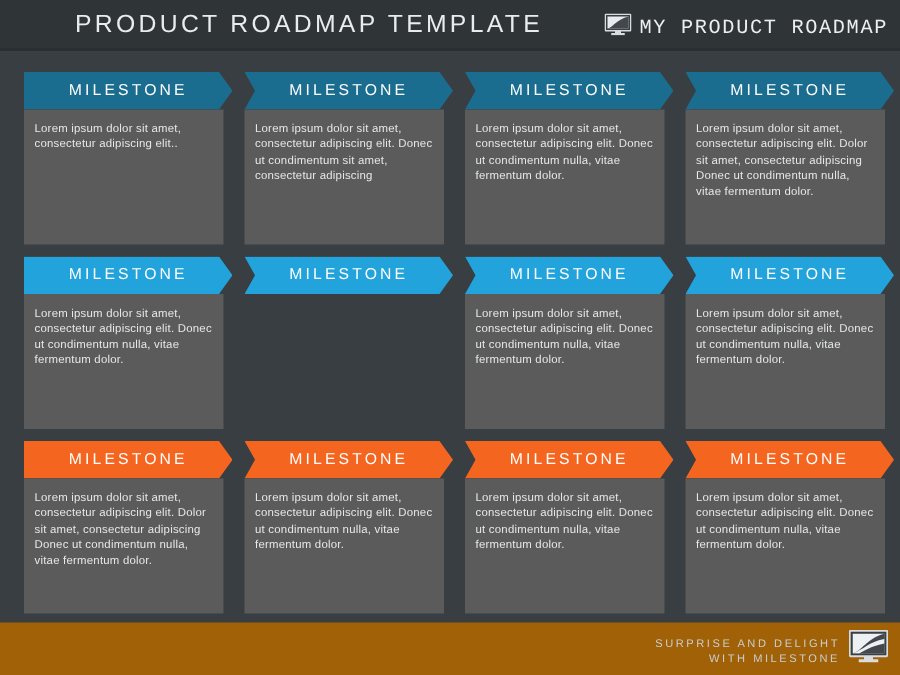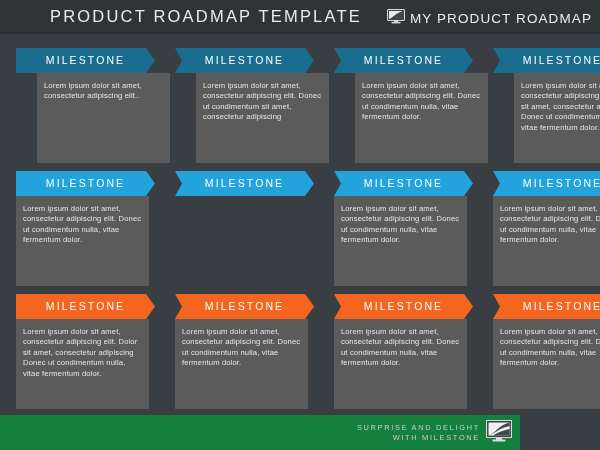--- a/index.html
+++ b/index.html
@@ -42,39 +42,40 @@
     top: 9px;
     display: flex;
     align-items: center;
     gap: 5px;
   }
   .brand-label {
     font-size: 13.5px;
     letter-spacing: 1.1px;
     color: #eceff1;
     white-space: nowrap;
+    font-family: Liberation Mono, monospace;
   }
   .monitor-icon {
     display: block;
   }
 
   
   .board {
     position: absolute;
     left: 0;
     top: 40px;
     width: 600px;
     height: 375px;
   }
   .row {
     position: absolute;
     left: 16px;
     width: 570px;
     display: flex;
-    gap: 20px;
+    gap: 8px;
   }
   .row-1 { top: 8px; }
   .row-2 { top: 131px; }
   .row-3 { top: 254px; }
 
   .col {
     position: relative;
     width: 139px;
     flex: 0 0 139px;
   }
@@ -102,32 +103,32 @@
     background: #5b5b5b;
     width: 133px;
     min-height: 90px;
     padding: 8px 7px 10px 7px;
     box-sizing: border-box;
     color: #e6e8e9;
     font-size: 7.6px;
     line-height: 10.4px;
     letter-spacing: 0.15px;
   }
-  .row-1 .ms-body { height: 90px; margin-left: 21px; }
+  .row-1 .ms-body { height: 90px; }
   .row-2 .ms-body { height: 90px; }
   .row-3 .ms-body { height: 90px; }
 
   
   .footer {
     position: absolute;
     left: 0;
     bottom: 0;
-    width: 520px;
+    width: 600px;
     height: 35px;
-    background: #15803d;
+    background: #a16207;
   }
   .footer-inner {
     position: absolute;
     right: 8px;
     top: 5px;
     display: flex;
     align-items: center;
     gap: 6px;
   }
   .footer-text {

